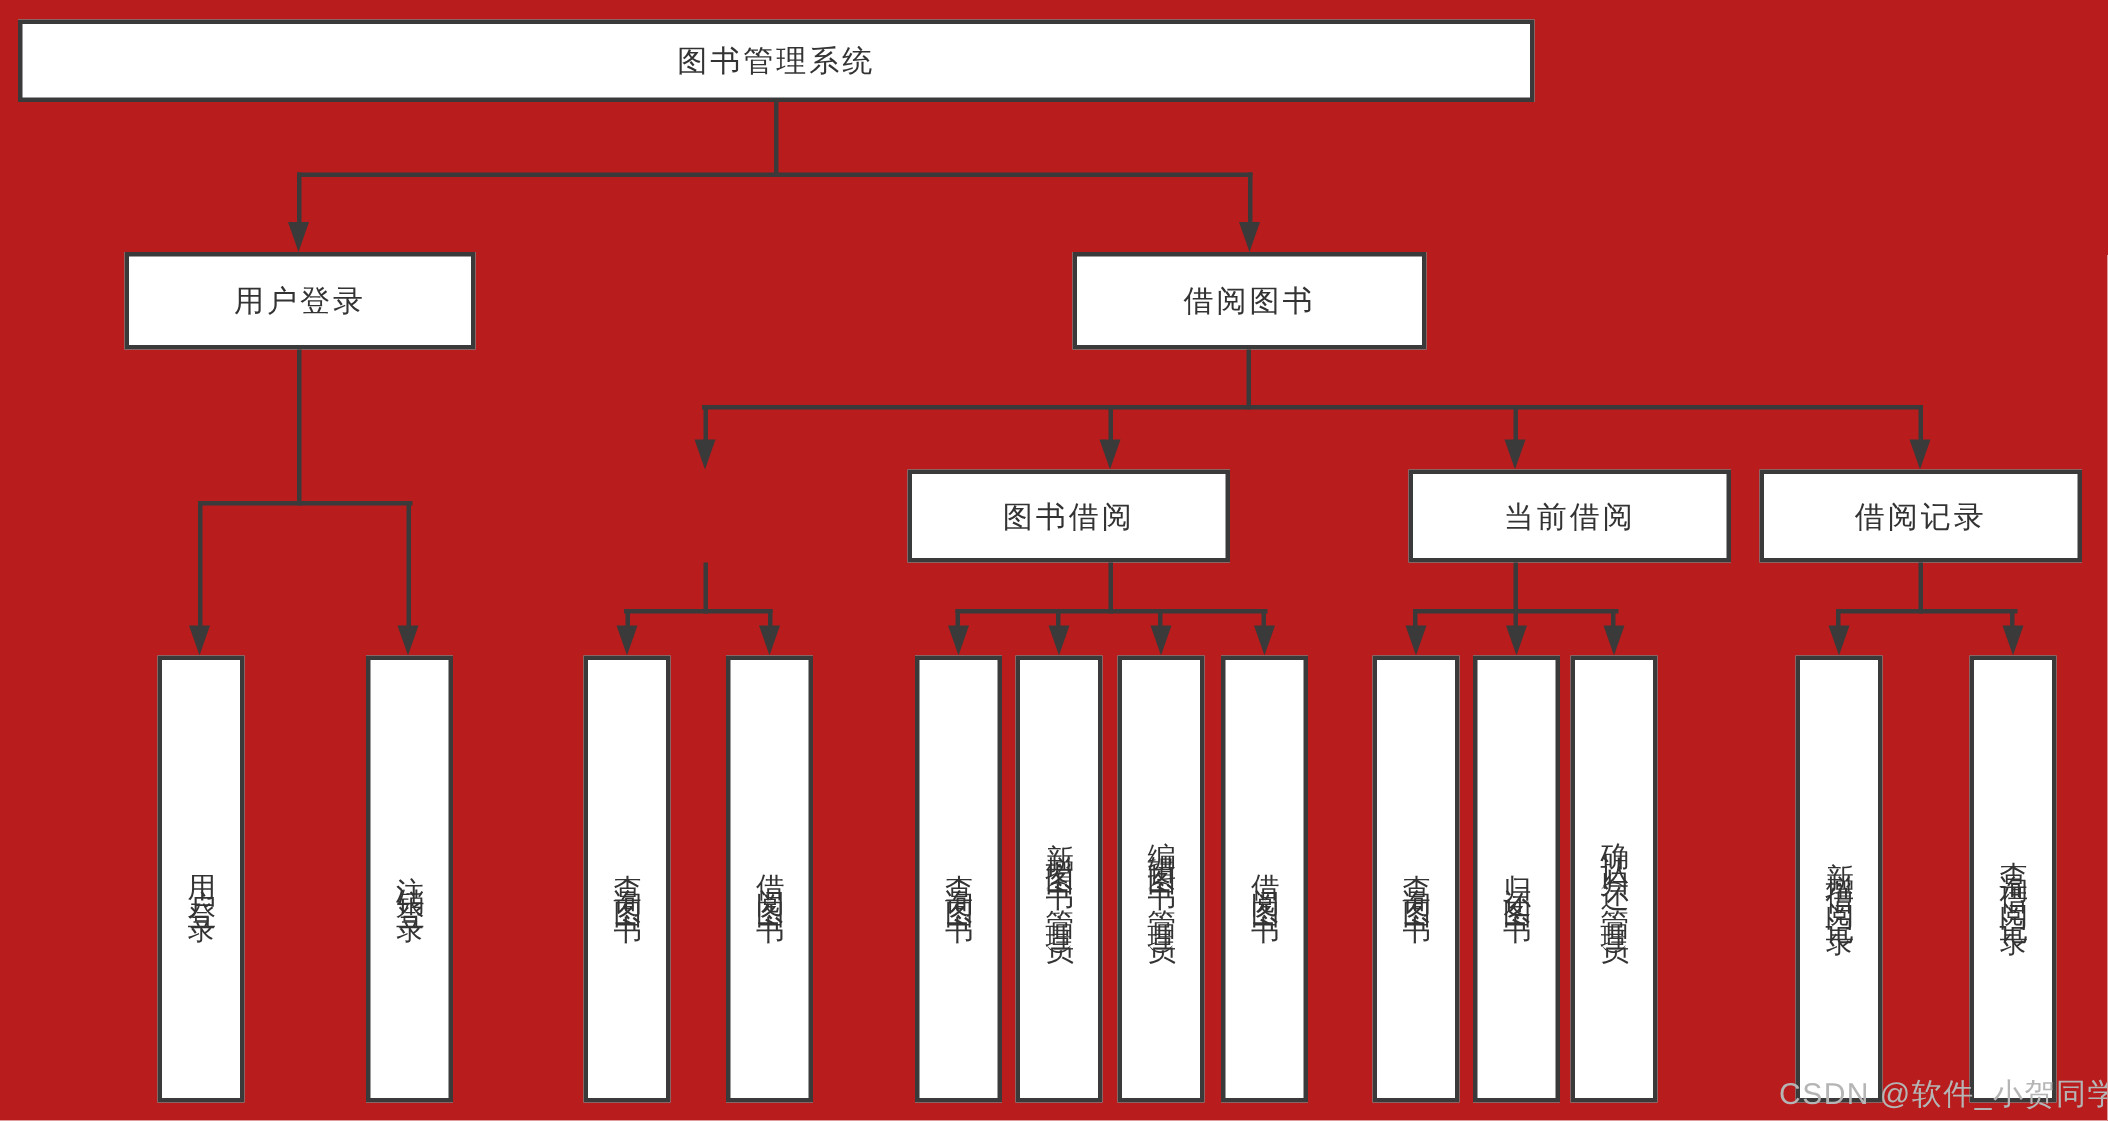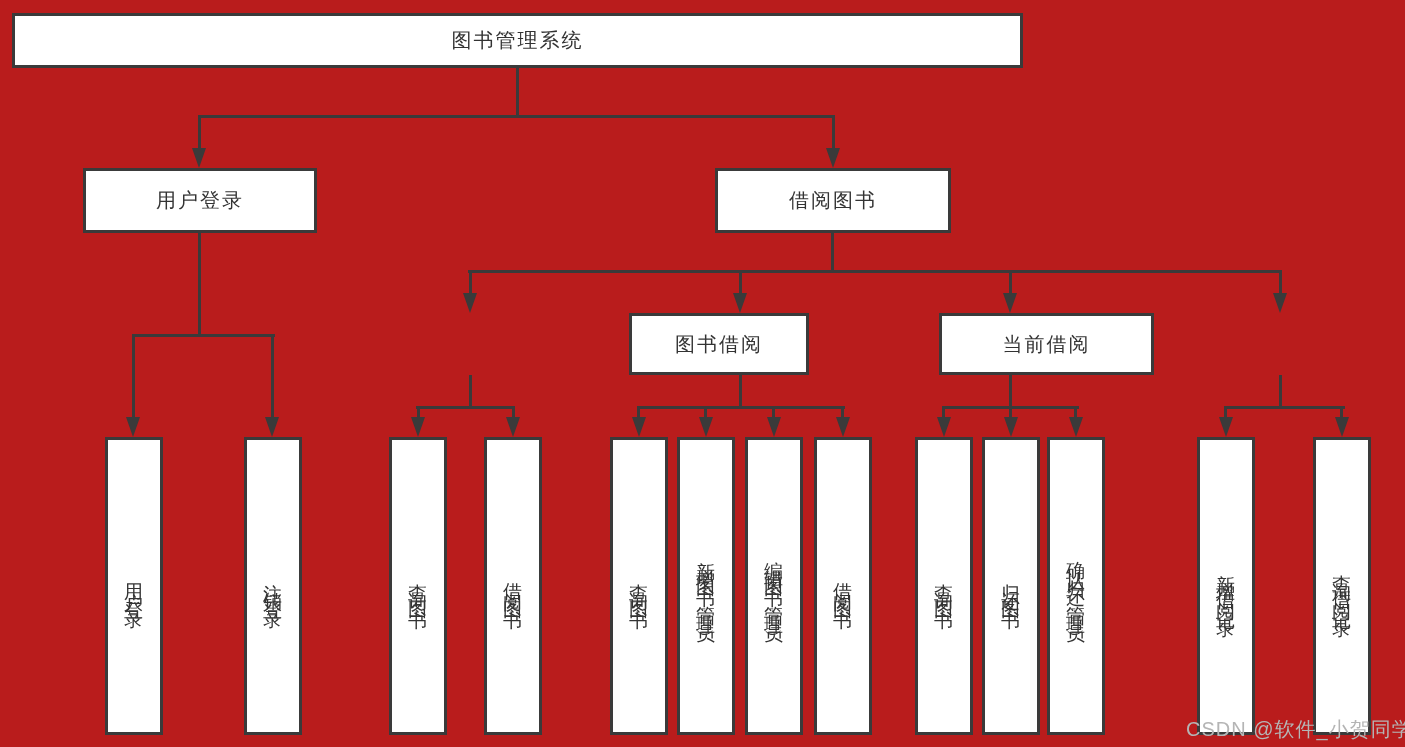--- a/index.html
+++ b/index.html
@@ -67,25 +67,28 @@
   <div class="hl" style="left:468px;top:270px;width:814px;"></div>
   <div class="vl" style="left:469px;top:270px;height:28px;"></div>
   <div class="arr" style="left:463px;top:293px;"></div>
   <div class="vl" style="left:739px;top:270px;height:28px;"></div>
   <div class="arr" style="left:733px;top:293px;"></div>
   <div class="vl" style="left:1009px;top:270px;height:28px;"></div>
   <div class="arr" style="left:1003px;top:293px;"></div>
   <div class="vl" style="left:1279px;top:270px;height:28px;"></div>
   <div class="arr" style="left:1273px;top:293px;"></div>
 
-  <div class="hbox" style="left:629px;top:313px;width:180px;height:62px;">
+  <div class="hbox" style="left:605px;top:313px;width:215px;height:62px;">
     <span>图书借阅</span>
   </div>
   <div class="hbox" style="left:903px;top:313px;width:215px;height:62px;margin-left:36px;">
     <span>当前借阅</span>
+  </div>
+  <div class="hbox" style="left:1173px;top:313px;width:215px;height:62px;">
+    <span>借阅记录</span>
   </div>
 
   <div class="vl" style="left:469px;top:375px;height:34px;"></div>
   <div class="hl" style="left:416px;top:406px;width:99px;"></div>
   <div class="vl" style="left:417px;top:406px;height:15px;"></div>
   <div class="arr" style="left:411px;top:417px;"></div>
   <div class="vl" style="left:512px;top:406px;height:15px;"></div>
   <div class="arr" style="left:506px;top:417px;"></div>
 
   <div class="vl" style="left:739px;top:375px;height:34px;"></div>

